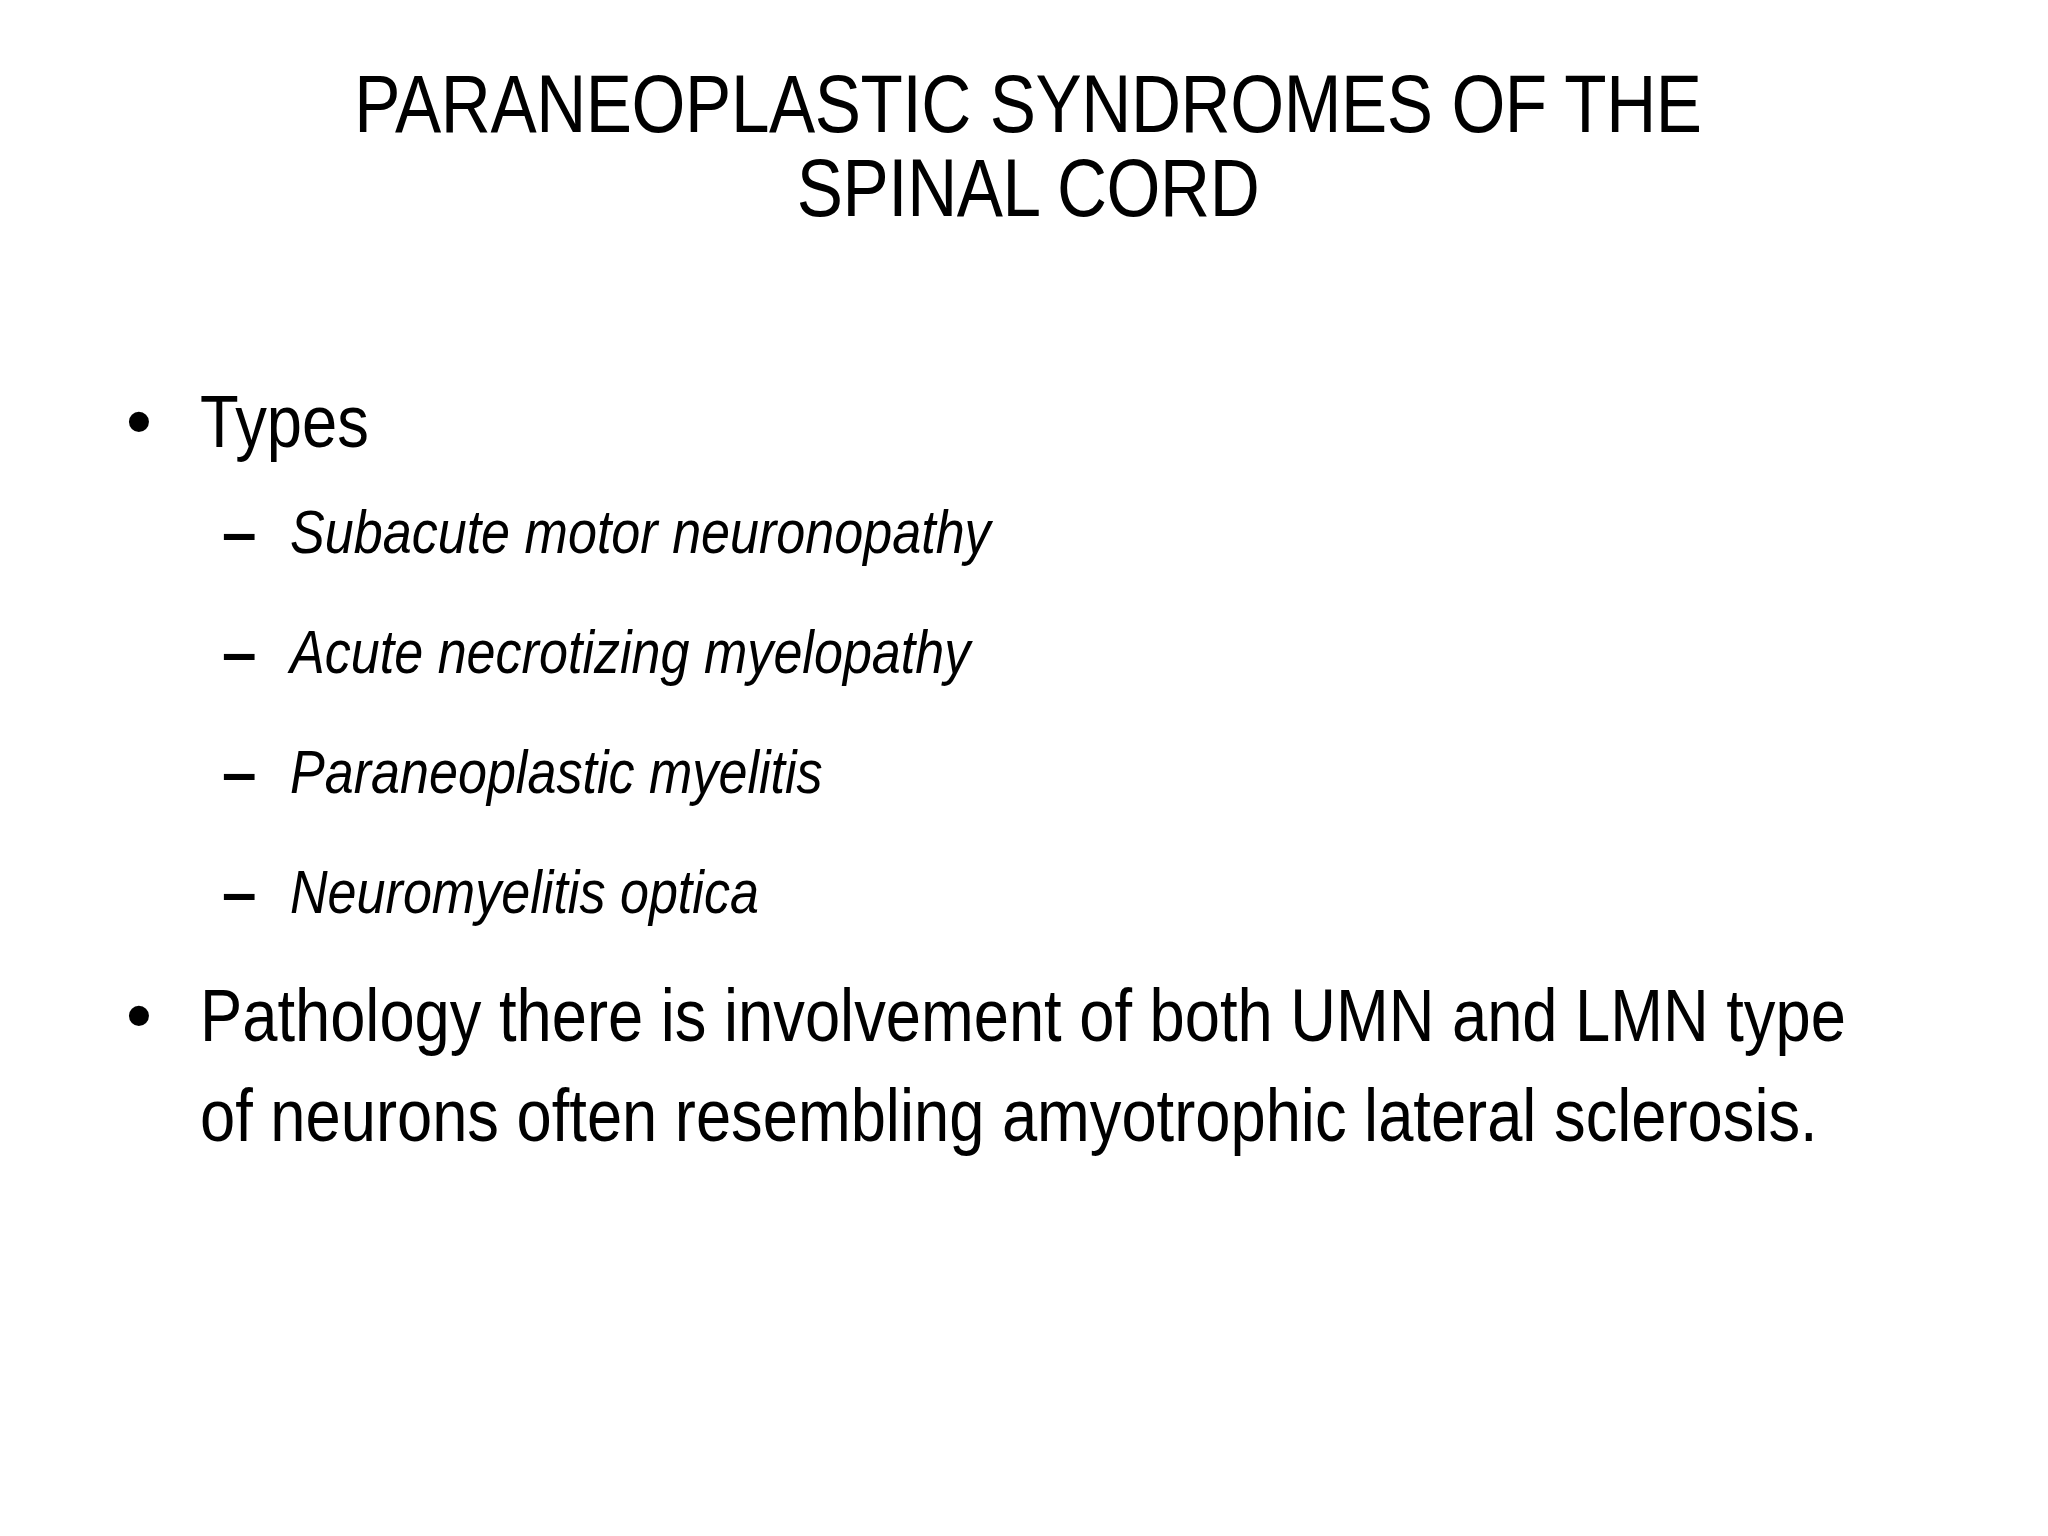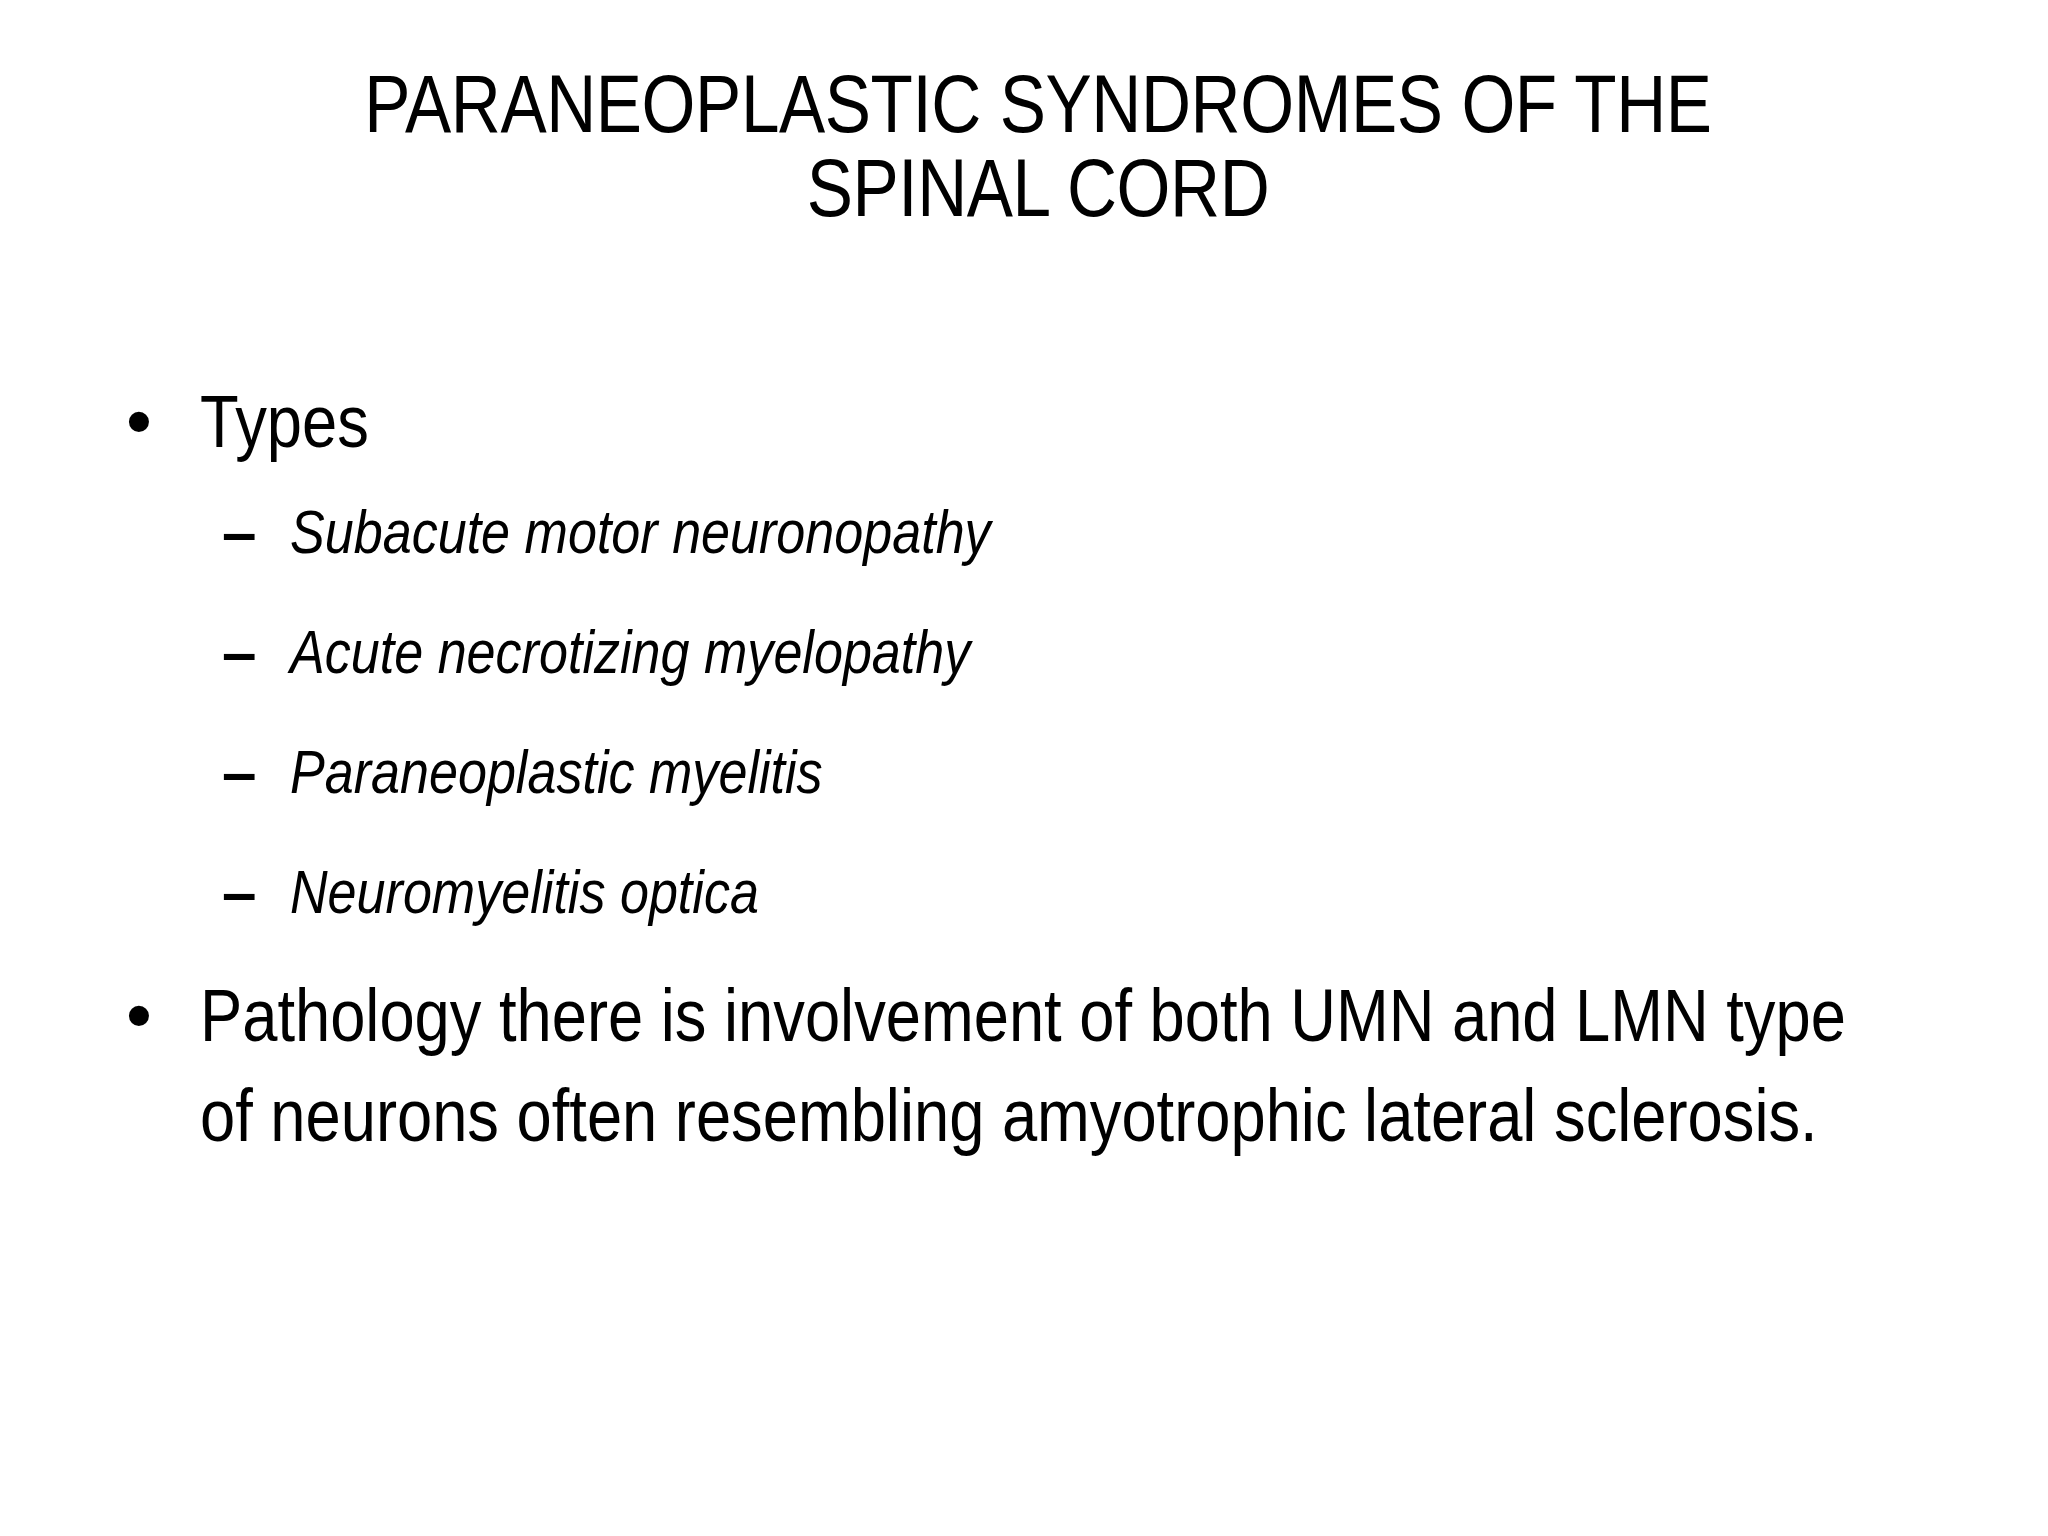--- a/index.html
+++ b/index.html
@@ -22,21 +22,21 @@
     position: relative;
     width: 2048px;
     height: 1536px;
     background: #ffffff;
     box-sizing: border-box;
   }
 
   
   .title-block {
     position: absolute;
-    left: 124px;
+    left: 114px;
     top: 62px;
     width: 1828px;
     text-align: center;
   }
   .title-text {
     display: block;
     font-size: 82px;
     line-height: 1.02em;
     font-weight: 400;
     letter-spacing: -0.5px;

